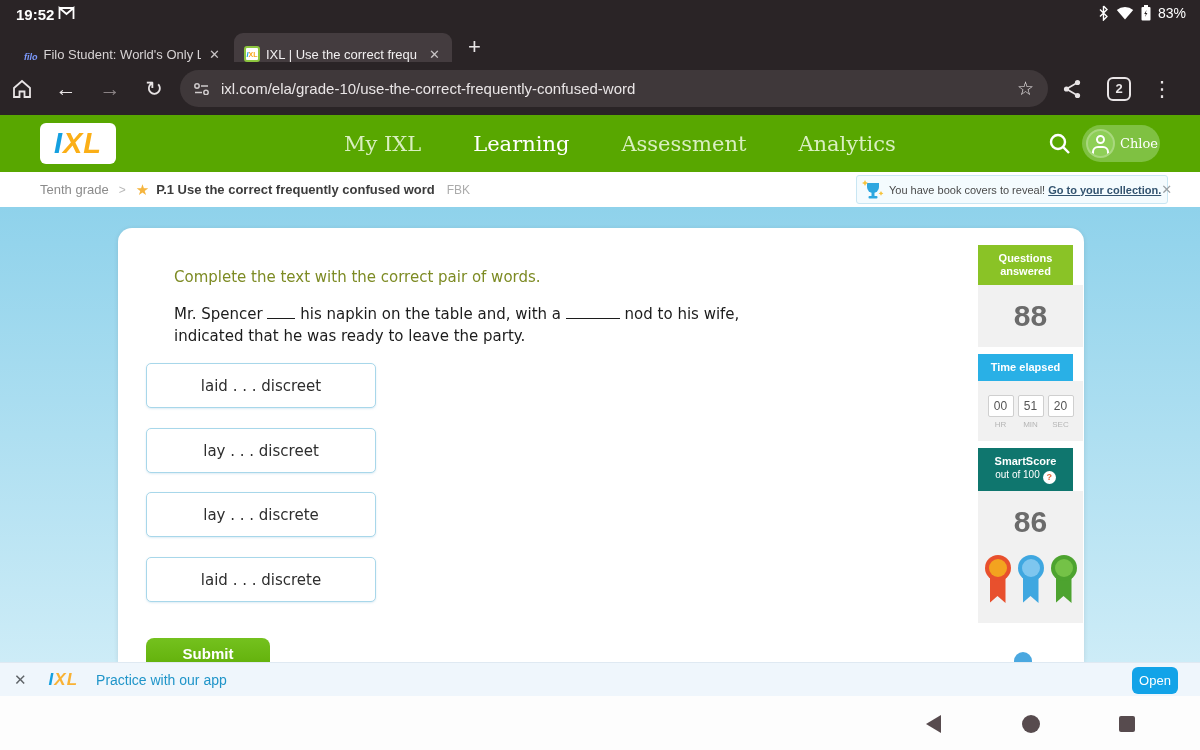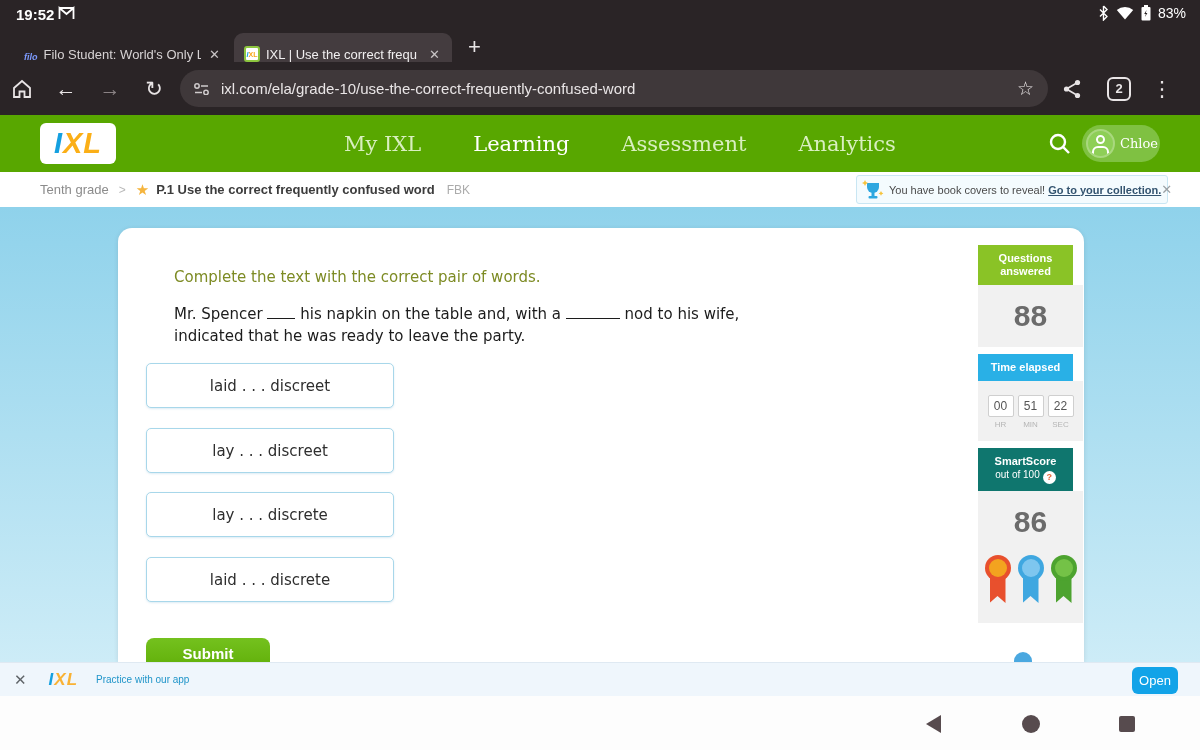--- a/index.html
+++ b/index.html
@@ -59,21 +59,21 @@
   .notice-link { font-weight:bold; text-decoration:underline; color:#33536f; }
   .notice-close { margin-left:auto; color:#9aa0a4; font-size:13px; }
 
   
   .main-area { position:absolute; top:207px; left:0; width:1200px; height:455px; background:linear-gradient(#8fd2eb, #cdecf7); }
   .card { position:absolute; top:21px; left:118px; width:966px; height:434px; background:#fff; border-radius:14px 14px 0 0; box-shadow:0 1px 5px rgba(0,0,0,0.10); }
   .prompt { position:absolute; left:56px; top:40px; font-family:"DejaVu Sans", sans-serif; font-size:15px; color:#7d8b24; }
   .sentence { position:absolute; left:56px; top:75px; width:640px; font-family:"DejaVu Sans", sans-serif; font-size:15px; color:#1c1c1c; line-height:22px; }
   .blank1 { display:inline-block; width:28px; border-bottom:1.5px solid #1c1c1c; }
   .blank2 { display:inline-block; width:54px; border-bottom:1.5px solid #1c1c1c; }
-  .option { position:absolute; left:28px; width:248px; height:45px; background:#fff; border:1px solid #a8d7ea; border-radius:5px; box-shadow:0 1px 2px rgba(120,180,210,0.25); display:flex; align-items:center; justify-content:center; font-family:"DejaVu Sans", sans-serif; font-size:15px; color:#2e2e2e; }
+  .option { position:absolute; left:28px; width:230px; height:45px; background:#fff; border:1px solid #a8d7ea; border-radius:5px; box-shadow:0 1px 2px rgba(120,180,210,0.25); display:flex; align-items:center; justify-content:center; font-family:"DejaVu Sans", sans-serif; font-size:15px; color:#2e2e2e; }
   .submit-btn { position:absolute; left:28px; top:410px; width:124px; height:44px; background:linear-gradient(#74c11e,#58a700); border-radius:8px; color:#fff; font-size:15px; font-weight:bold; display:flex; justify-content:center; padding-top:7px; }
   .chat-peek { position:absolute; left:896px; top:424px; width:18px; height:10px; background:#4aa8e0; border-radius:9px 9px 0 0; }
 
   
   .stats { position:absolute; left:844px; top:17px; width:105px;margin-left:16px; }
   .stat-block { margin-bottom:7px; }
   .stat-head { width:95px; color:#fff; text-align:center; font-weight:bold; font-size:11px; line-height:13px; padding:7px 2px; }
   .stat-head.green { background:#8ac326; }
   .stat-head.blue { background:#29b0e6; }
   .stat-head.orange { background:#0f766e; }
@@ -92,21 +92,21 @@
   .ribbon .inner { position:absolute; top:4px; left:4px; width:18px; height:18px; border-radius:50%; }
   .r1 .tail,.r1 .medal { background:#e8502d; } .r1 .inner { background:#f3a31f; }
   .r2 .tail,.r2 .medal { background:#3fa7e0; } .r2 .inner { background:#7ec6ef; }
   .r3 .tail,.r3 .medal { background:#4da32f; } .r3 .inner { background:#74c247; }
 
   
   .app-banner { position:absolute; top:662px; left:0; width:1200px; height:34px; background:#eff6fc; border-top:1px solid #dfe9f2; display:flex; align-items:center; }
   .banner-close { color:#5f6468; font-size:15px; margin-left:14px; }
   .banner-logo { font-size:17px; font-weight:bold; font-style:italic; margin-left:22px; letter-spacing:1px; }
   .banner-logo .li { color:#14a0e0; } .banner-logo .lxl { color:#f9b234; }
-  .banner-text { color:#2095c9; font-size:10px; margin-left:18px; }
+  .banner-text { color:#2095c9; font-size:14px; margin-left:18px; }
   .open-btn { position:absolute; right:22px; top:4px; width:46px; height:27px; background:#12a3e8; border-radius:6px; color:#fff; font-size:13px; display:flex; align-items:center; justify-content:center; }
 
   
   .android-nav { position:absolute; top:696px; left:0; width:1200px; height:54px; background:#fdfdfd; }
   .an-back { position:absolute; left:926px; top:19px; width:0; height:0; border-top:9px solid transparent; border-bottom:9px solid transparent; border-right:15px solid #574b4e; }
   .an-home { position:absolute; left:1022px; top:19px; width:18px; height:18px; background:#574b4e; border-radius:50%; }
   .an-recents { position:absolute; left:1119px; top:20px; width:16px; height:16px; background:#574b4e; border-radius:2px; }
   svg { display:block; }
 </style>
 </head>
@@ -284,21 +284,21 @@
             <div class="time-row">
               <div class="time-cell">
                   <div class="time-box">00</div>
                   <div class="time-unit">HR</div>
                 </div>
               <div class="time-cell">
                   <div class="time-box">51</div>
                   <div class="time-unit">MIN</div>
                 </div>
               <div class="time-cell">
-                  <div class="time-box">22</div>
+                  <div class="time-box">20</div>
                   <div class="time-unit">SEC</div>
                 </div>
             </div>
           </div>
         </div>
         <div class="stat-block">
           <div class="stat-head orange">
             <span>SmartScore</span><br>
             <span class="sub-label">out of 100</span><span class="help-q">?</span>
           </div>

